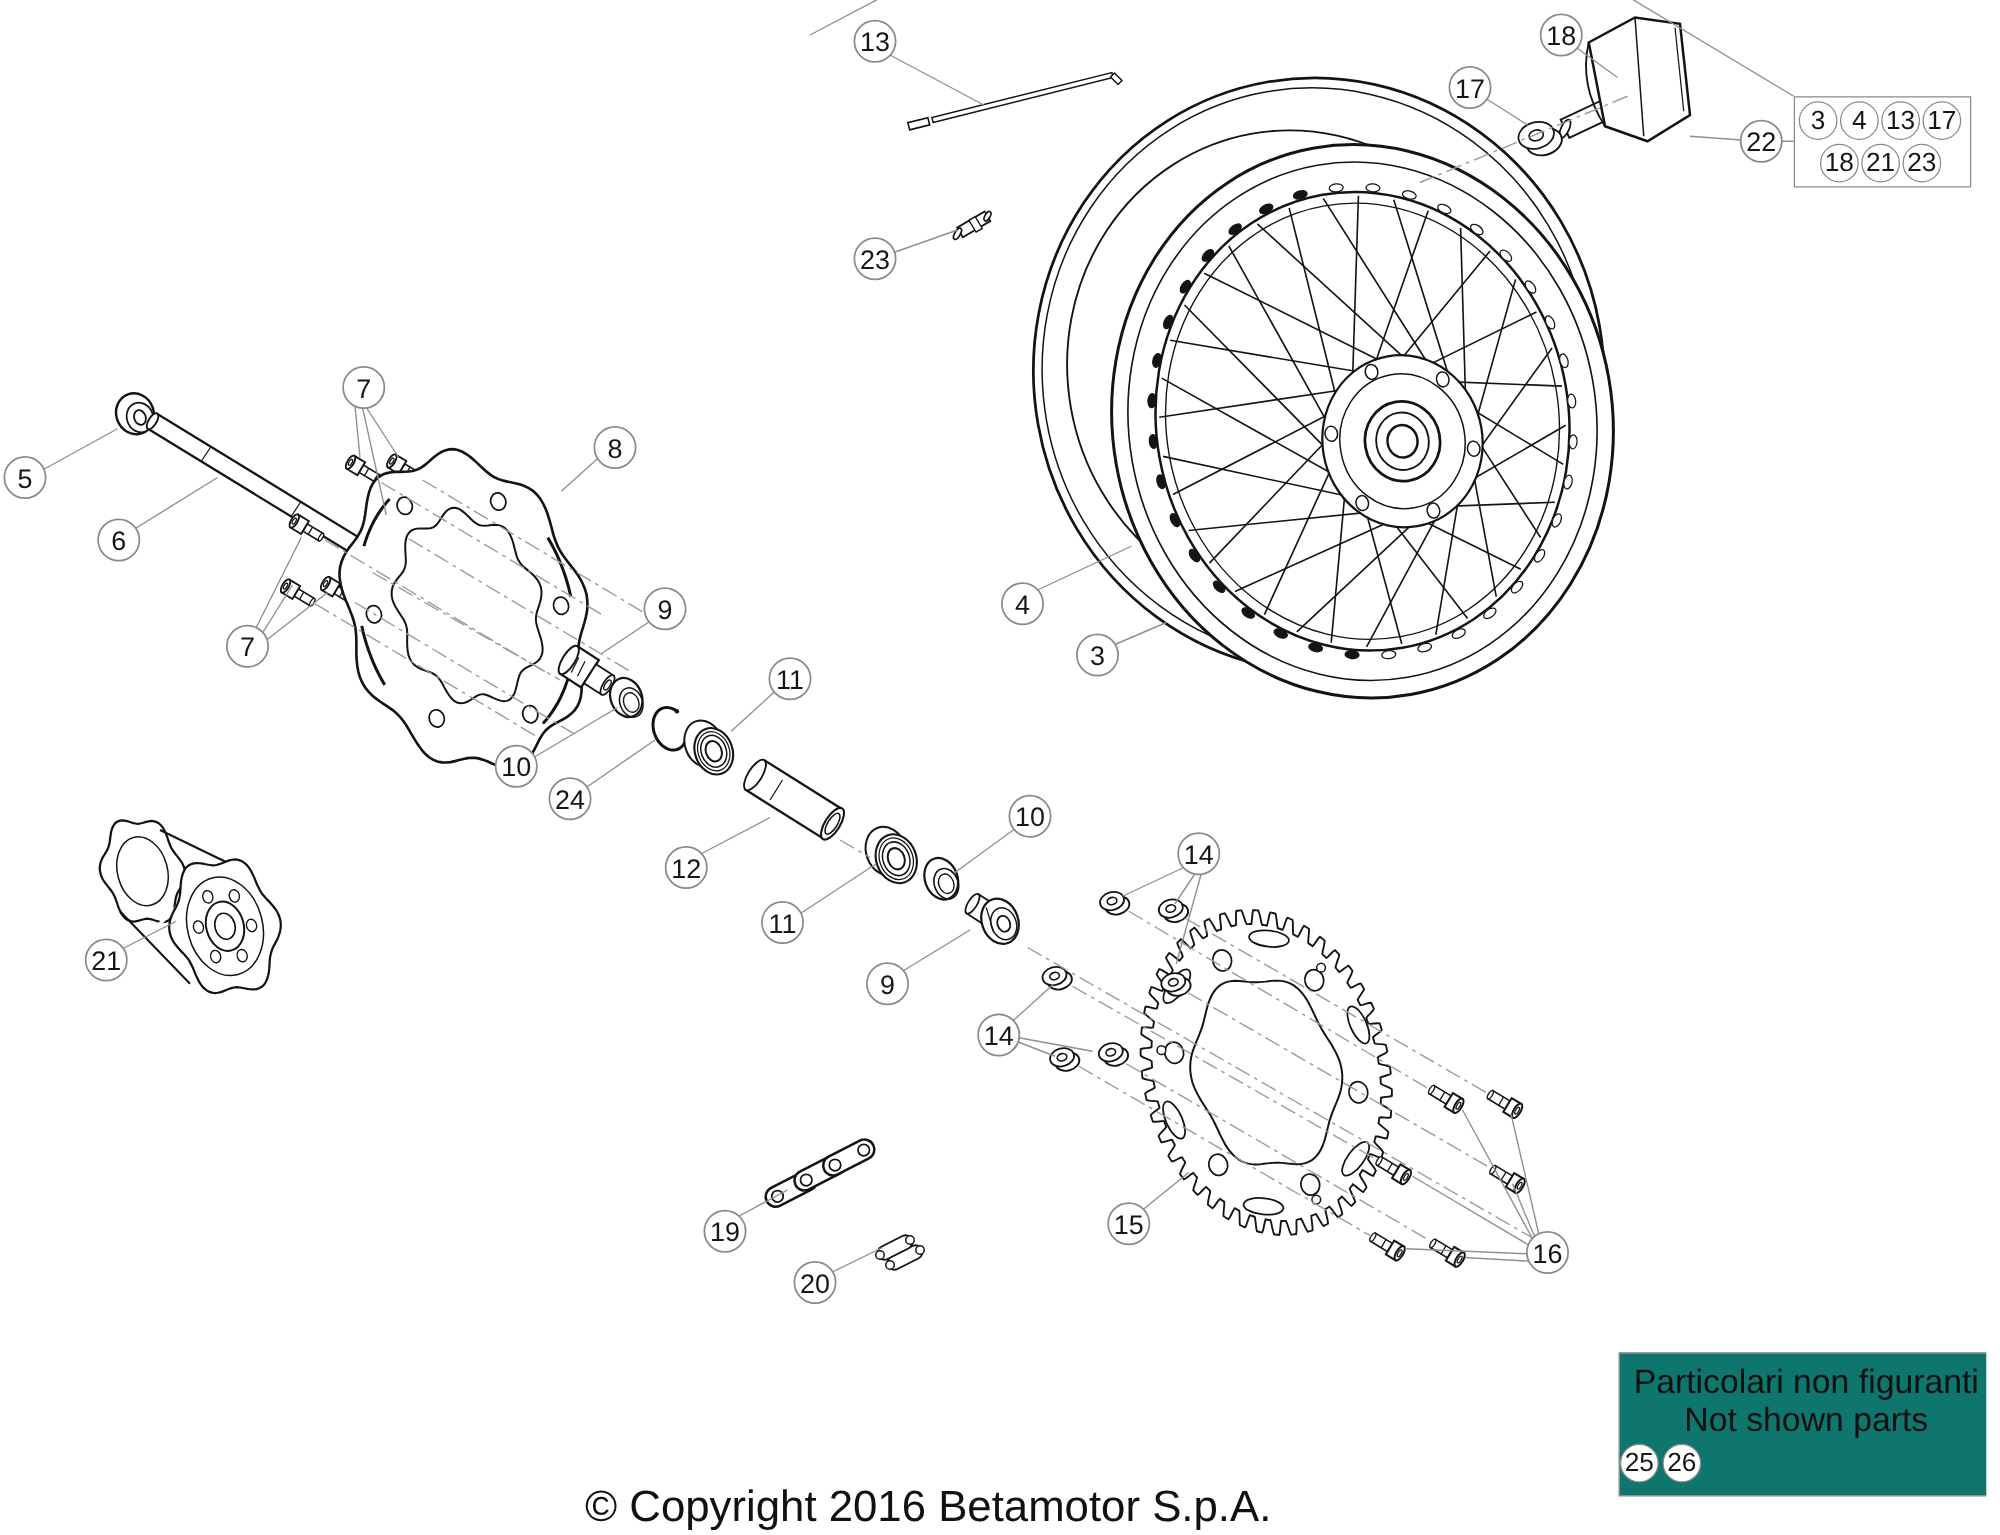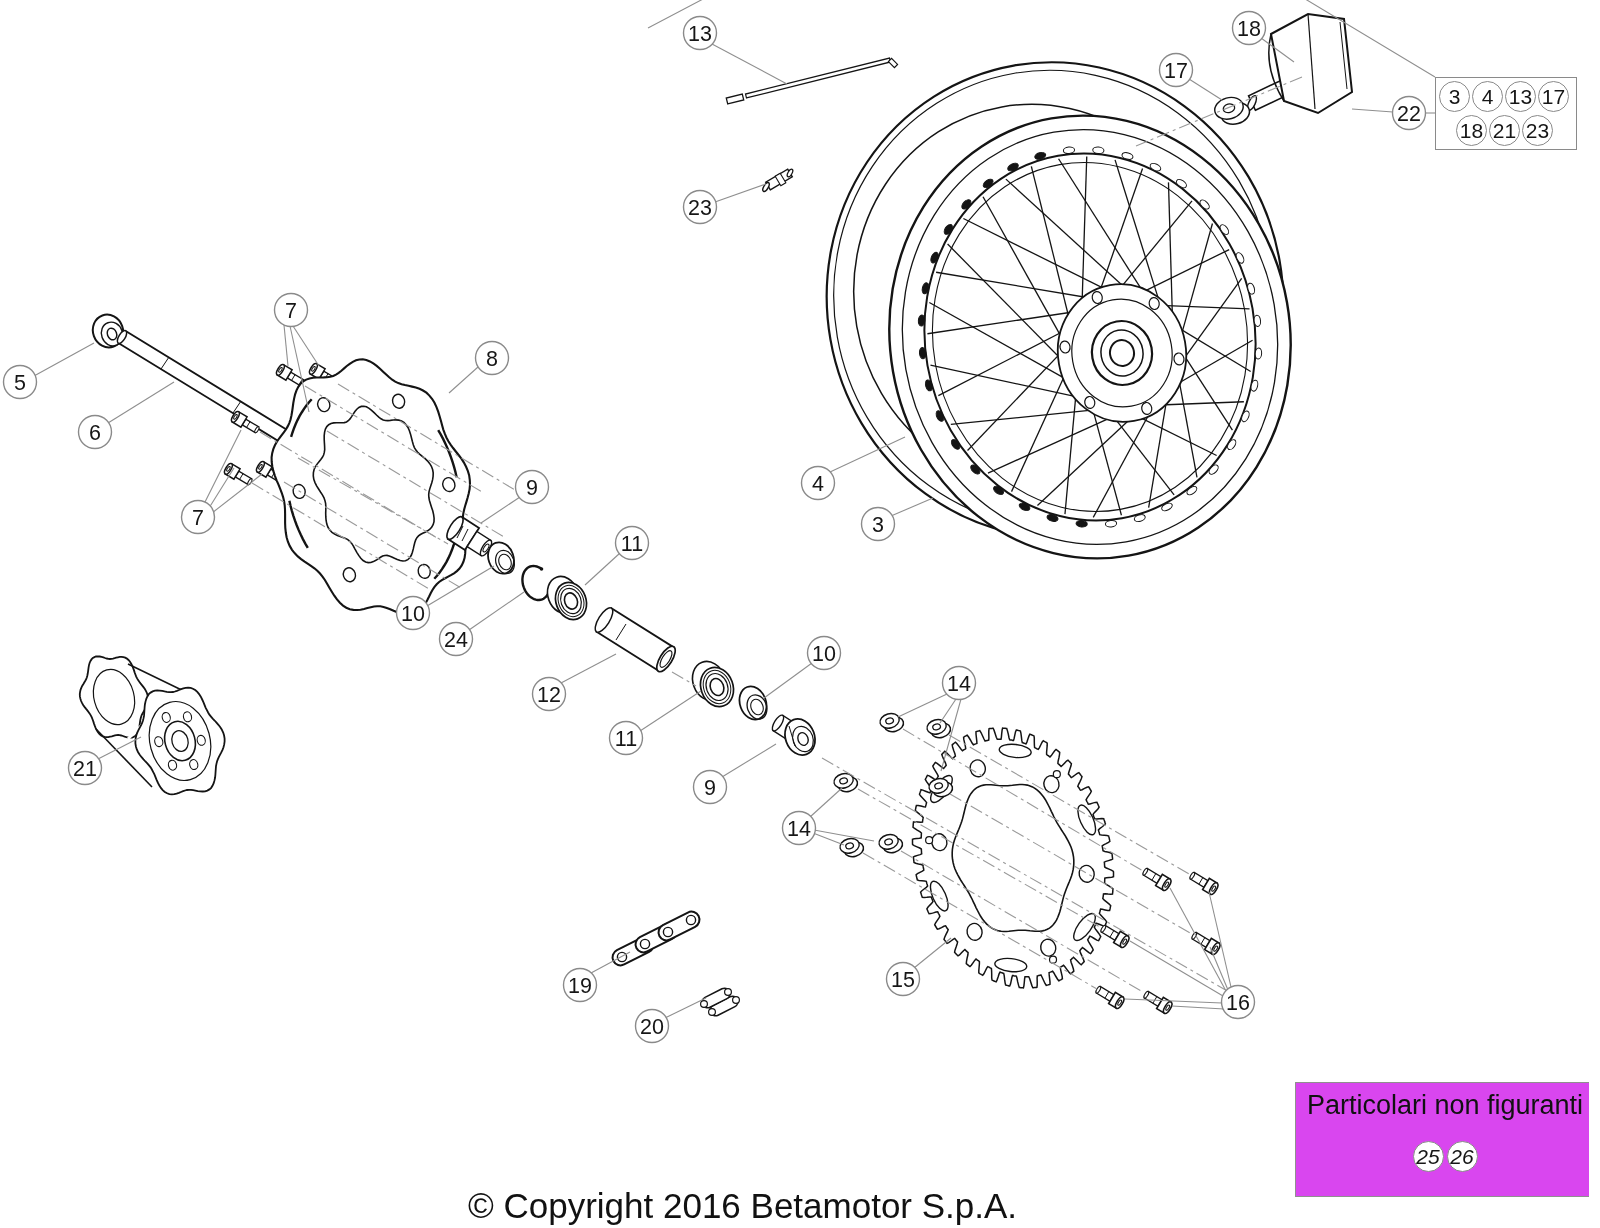--- a/index.html
+++ b/index.html
@@ -8,25 +8,25 @@
   svg{position:absolute;left:0;top:0;}
   .kit-box{position:absolute;left:1435px;top:77px;width:142px;height:73px;
            border:1.4px solid #8a8a8a;box-sizing:border-box;background:#fff;}
   .kit-row{display:flex;gap:2px;}
   .kit-row.r1{margin:3px 0 0 3px;}
   .kit-row.r2{margin:3px 0 0 20px;}
   .num-circle{width:31px;height:31px;border:1.2px solid #8a8a8a;border-radius:50%;
               box-sizing:border-box;display:flex;align-items:center;justify-content:center;
               font-size:21px;color:#161616;background:#fff;flex:0 0 auto;}
   .notshown-box{position:absolute;left:1295px;top:1082px;width:300px;height:115px;
-                border:1.4px solid #8f8f8f;box-sizing:border-box;background:#d946ef;
+                border:1.4px solid #8f8f8f;box-sizing:border-box;background:#0f766e;
                 text-align:center;}
   .notshown-line{font-size:27px;line-height:31px;color:#111;}
   .notshown-line.first{margin-top:7px;}
-  .notshown-items{display:flex;justify-content:center;gap:3px;margin-top:20px;font-style:italic;}
+  .notshown-items{display:flex;justify-content:flex-start;gap:3px;margin-top:3px;}
   .copyright{position:absolute;left:420px;top:1186px;width:645px;text-align:center;
              font-size:35px;color:#111;}
 </style>
 </head>
 <body>
 
 <div class="stage">
   <svg id="diagram" width="1600" height="1228" viewBox="0 0 1600 1228">
       <g>
         <g>
@@ -550,20 +550,21 @@
       </div>
     <div class="kit-row r2" id="kit-row-1">
         <div class="num-circle">18</div>
         <div class="num-circle">21</div>
         <div class="num-circle">23</div>
       </div>
   </div>
 
   <div class="notshown-box">
     <div class="notshown-line first">Particolari non figuranti</div>
+    <div class="notshown-line">Not shown parts</div>
     <div class="notshown-items" id="notshown-items">
         <div class="num-circle">25</div>
         <div class="num-circle">26</div>
       </div>
   </div>
 
   <div class="copyright">© Copyright 2016 Betamotor S.p.A.</div>
 </div>
 
 </body></html>

